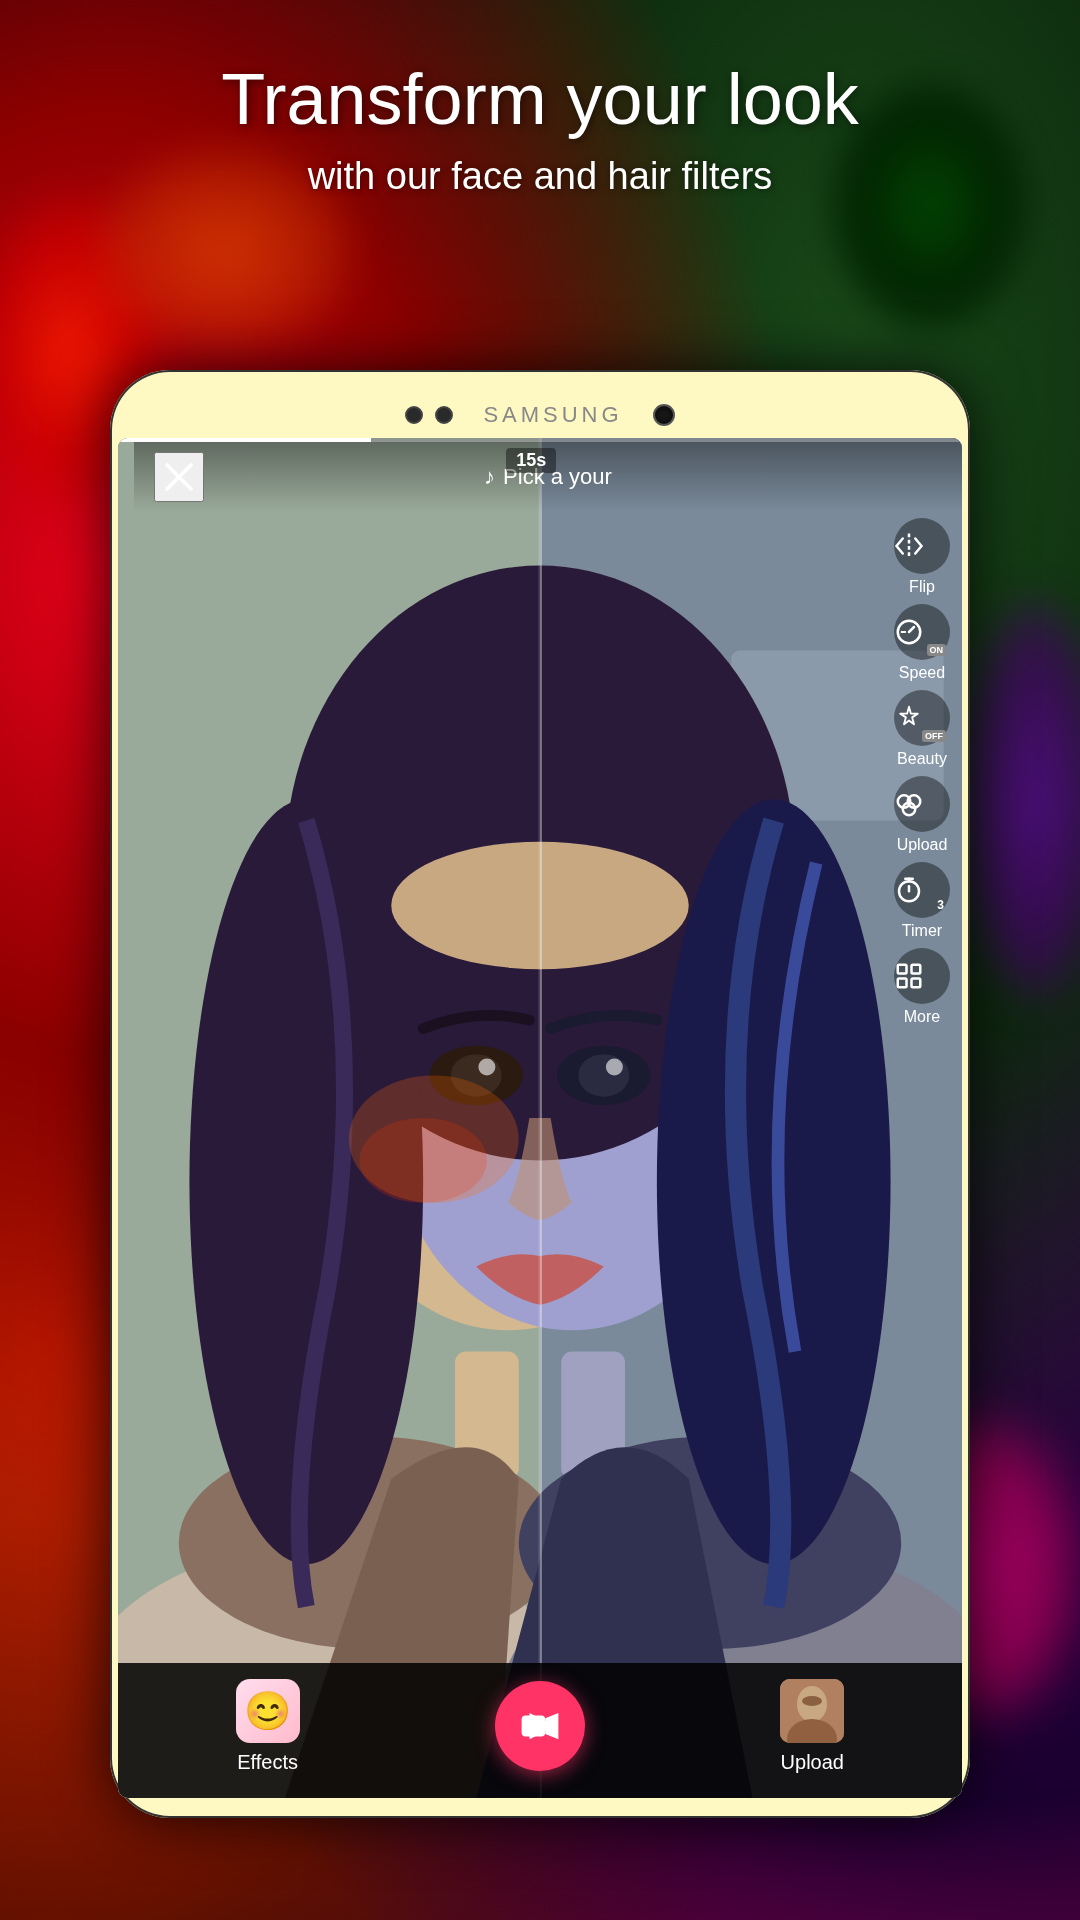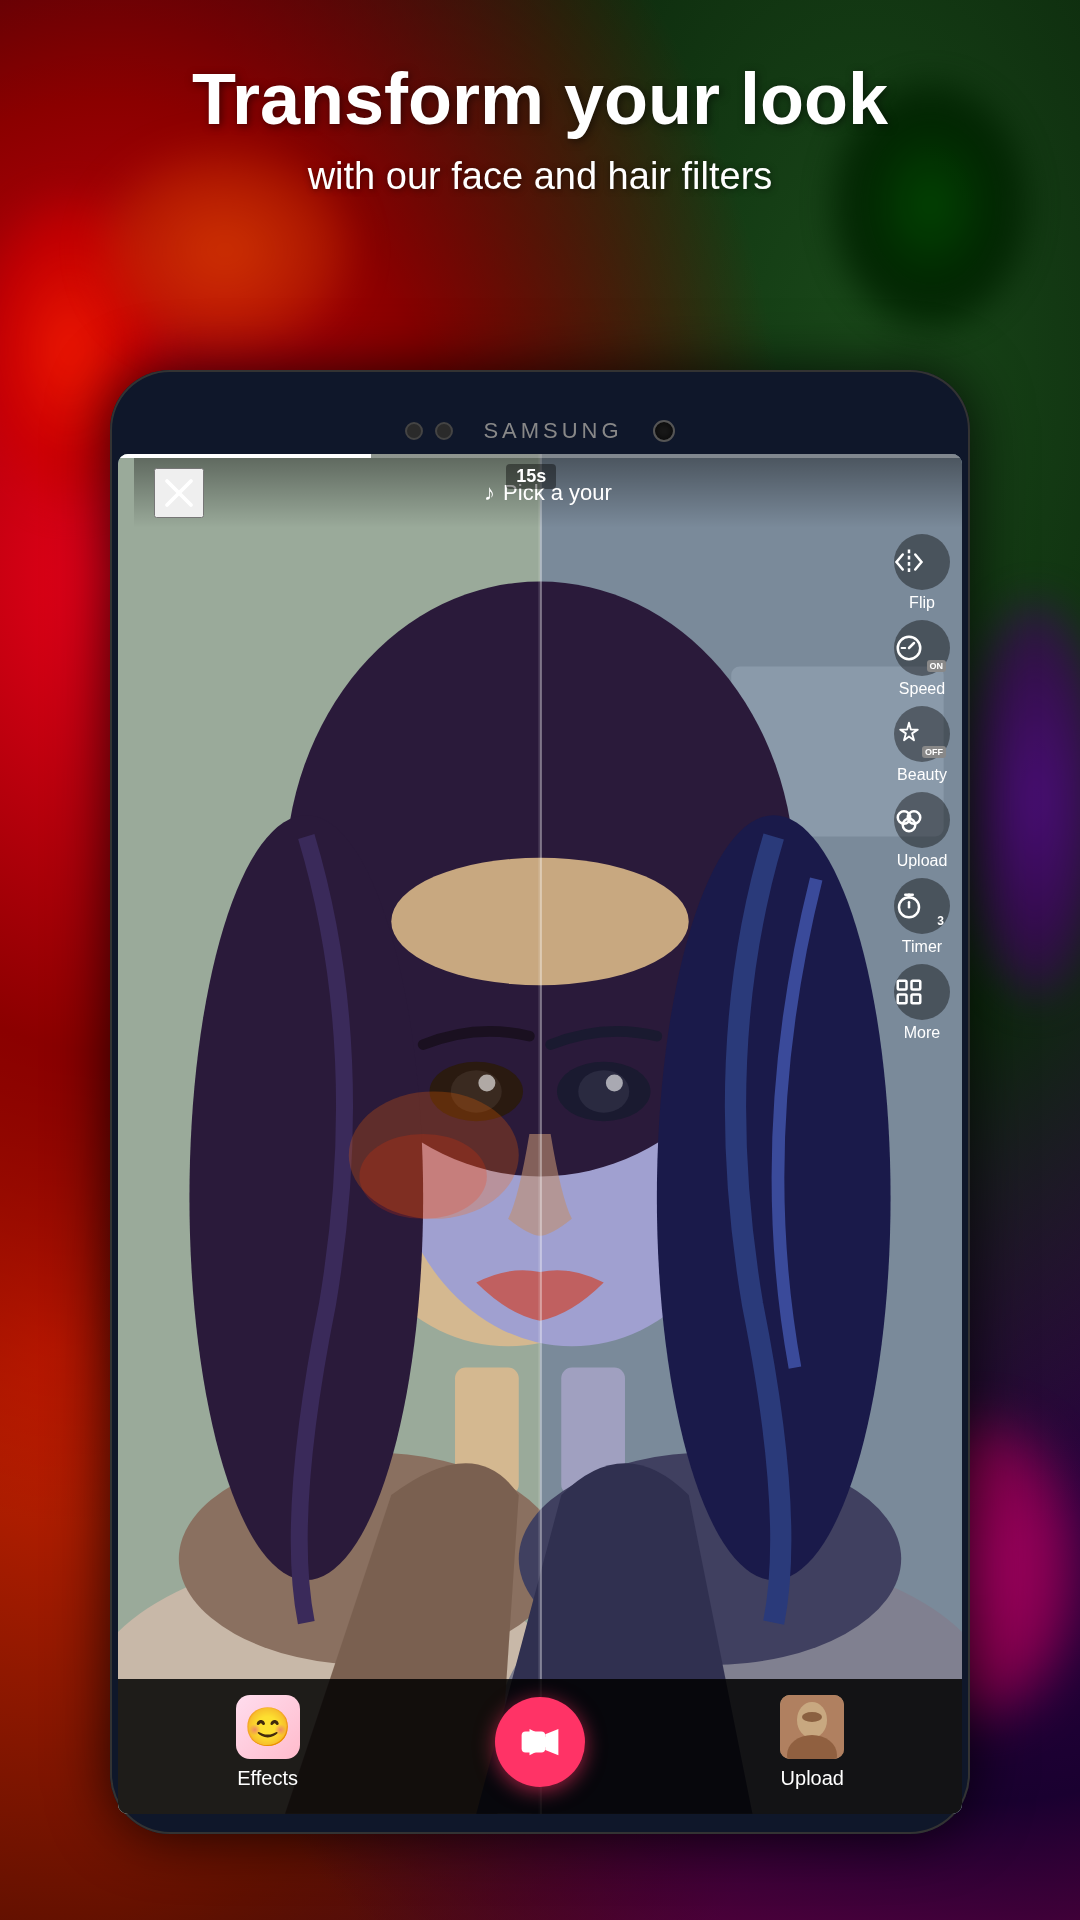--- a/index.html
+++ b/index.html
@@ -32,21 +32,21 @@
       position: absolute;
       top: 60px;
       left: 0; right: 0;
       text-align: center;
       z-index: 10;
       padding: 0 40px;
     }
 
     .main-title {
       font-size: 72px;
-      font-weight: 700;
+      font-weight: 400;
       color: #ffffff;
       line-height: 1.1;
       text-shadow: 2px 2px 8px rgba(0,0,0,0.5);
       margin-bottom: 16px;
     }
 
     .sub-title {
       font-size: 38px;
       font-weight: 400;
       color: #ffffff;
@@ -58,23 +58,23 @@
       position: absolute;
       top: 370px;
       left: 110px;
       right: 110px;
       z-index: 20;
     }
 
     .phone-frame {
       position: relative;
       width: 100%;
-      background: #0f172a;
+      background: #fef9c3;
       border-radius: 60px;
-      padding: 48px 8px 20px 8px;
+      padding: 32px 8px 20px 8px;
       box-shadow: 0 0 60px rgba(0,0,0,0.8), inset 0 0 0 2px #333;
     }
 
     .phone-top-bar {
       display: flex;
       justify-content: center;
       align-items: center;
       padding: 0 40px;
       margin-bottom: 10px;
       gap: 30px;

